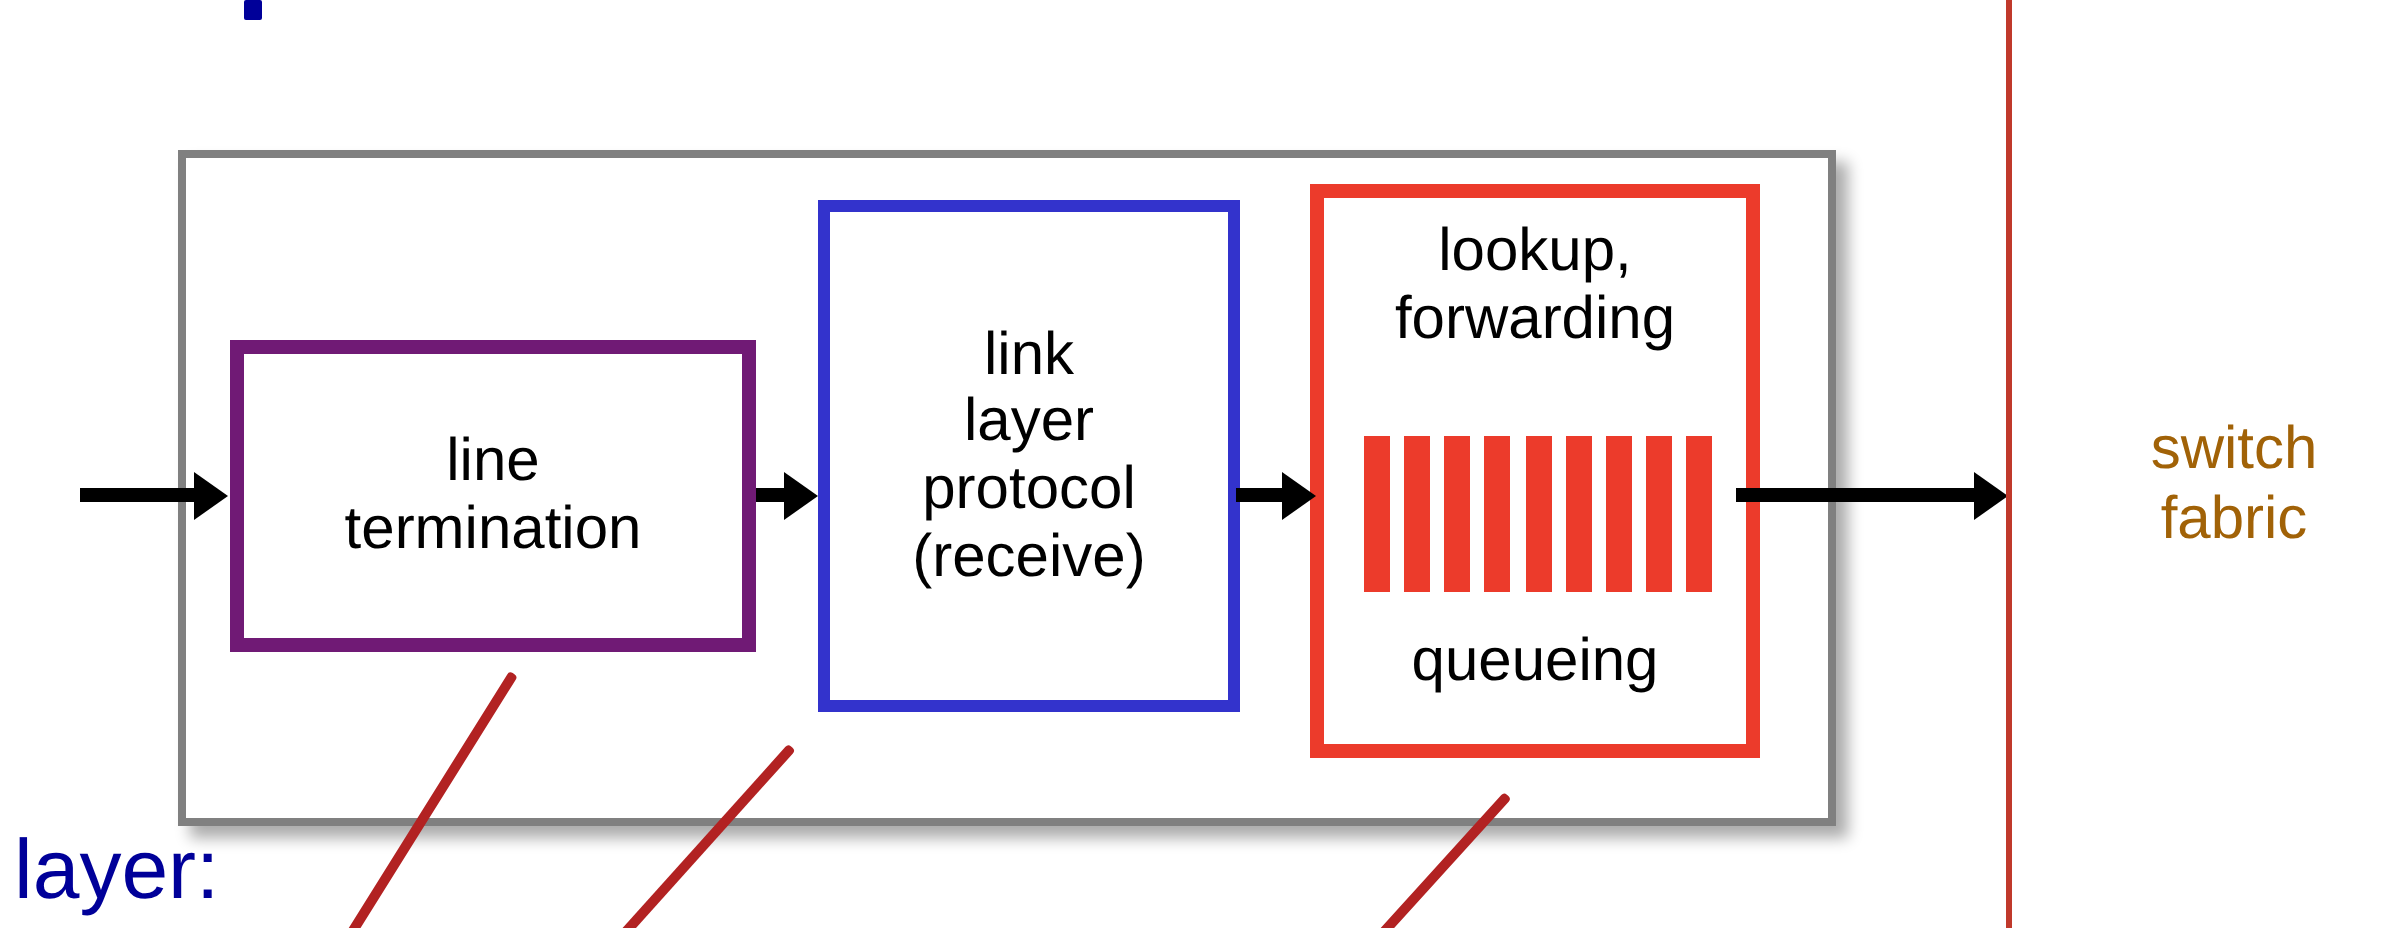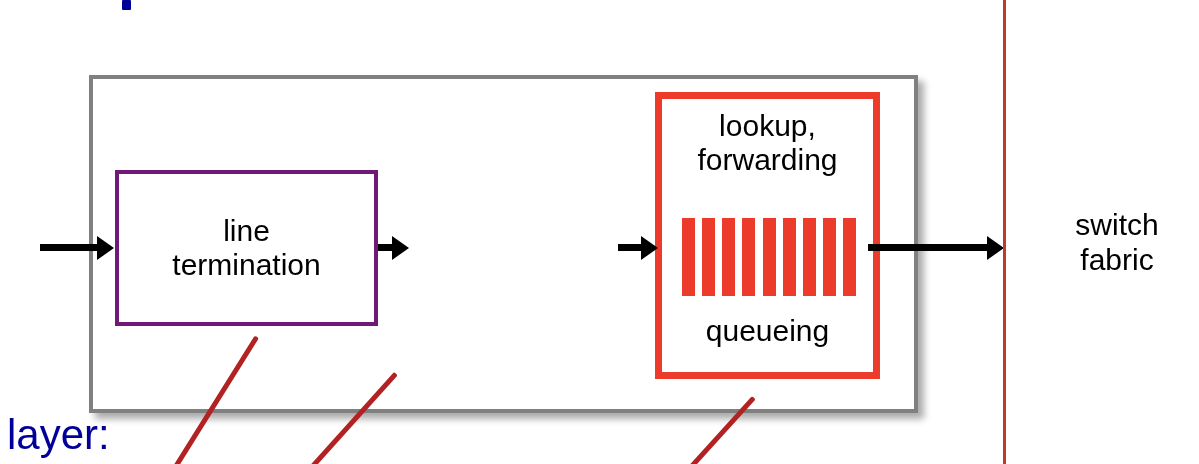--- a/index.html
+++ b/index.html
@@ -56,21 +56,21 @@
     color: #000000;
     font-size: 30px;
     line-height: 1.12;
     white-space: pre;
   }
   .stage-green {
     left: 115px;
     top: 170px;
     width: 263px;
     height: 156px;
-    border: 4px solid #701a75;
+    border: 7px solid #701a75;
   }
   .stage-blue {
     left: 409px;
     top: 100px;
     width: 211px;
     height: 256px;
     border: 6px solid #3333cc;
   }
   .stage-red {
     left: 655px;
@@ -142,21 +142,21 @@
     background: #c0392b;
   }
 
   
   .right-caption {
     position: absolute;
     left: 1042px;
     top: 208px;
     width: 150px;
     text-align: center;
-    color: #000000;
+    color: #a16207;
     font-size: 30px;
     line-height: 1.16;
     white-space: pre;
   }
 
   
   .bottom-caption {
     position: absolute;
     left: -14px;
     top: 414px;
@@ -182,20 +182,26 @@
 
   <div class="title-fragment"></div>
 
   <div class="outer-box"></div>
 
   <div class="stage stage-green">
     <span>line
 termination</span>
   </div>
 
+  <div class="stage stage-blue">
+    <span>link
+layer
+protocol
+(receive)</span>
+  </div>
 
   <div class="stage stage-red">
     <span class="lbl-top">lookup,
 forwarding</span>
     <span class="lbl-bottom">queueing</span>
   </div>
 
   <div class="queue-bars" id="queue-bars">
       <div class="bar" style="background: rgb(236, 59, 43);"></div>
       <div class="bar" style="background: rgb(236, 59, 43);"></div>

